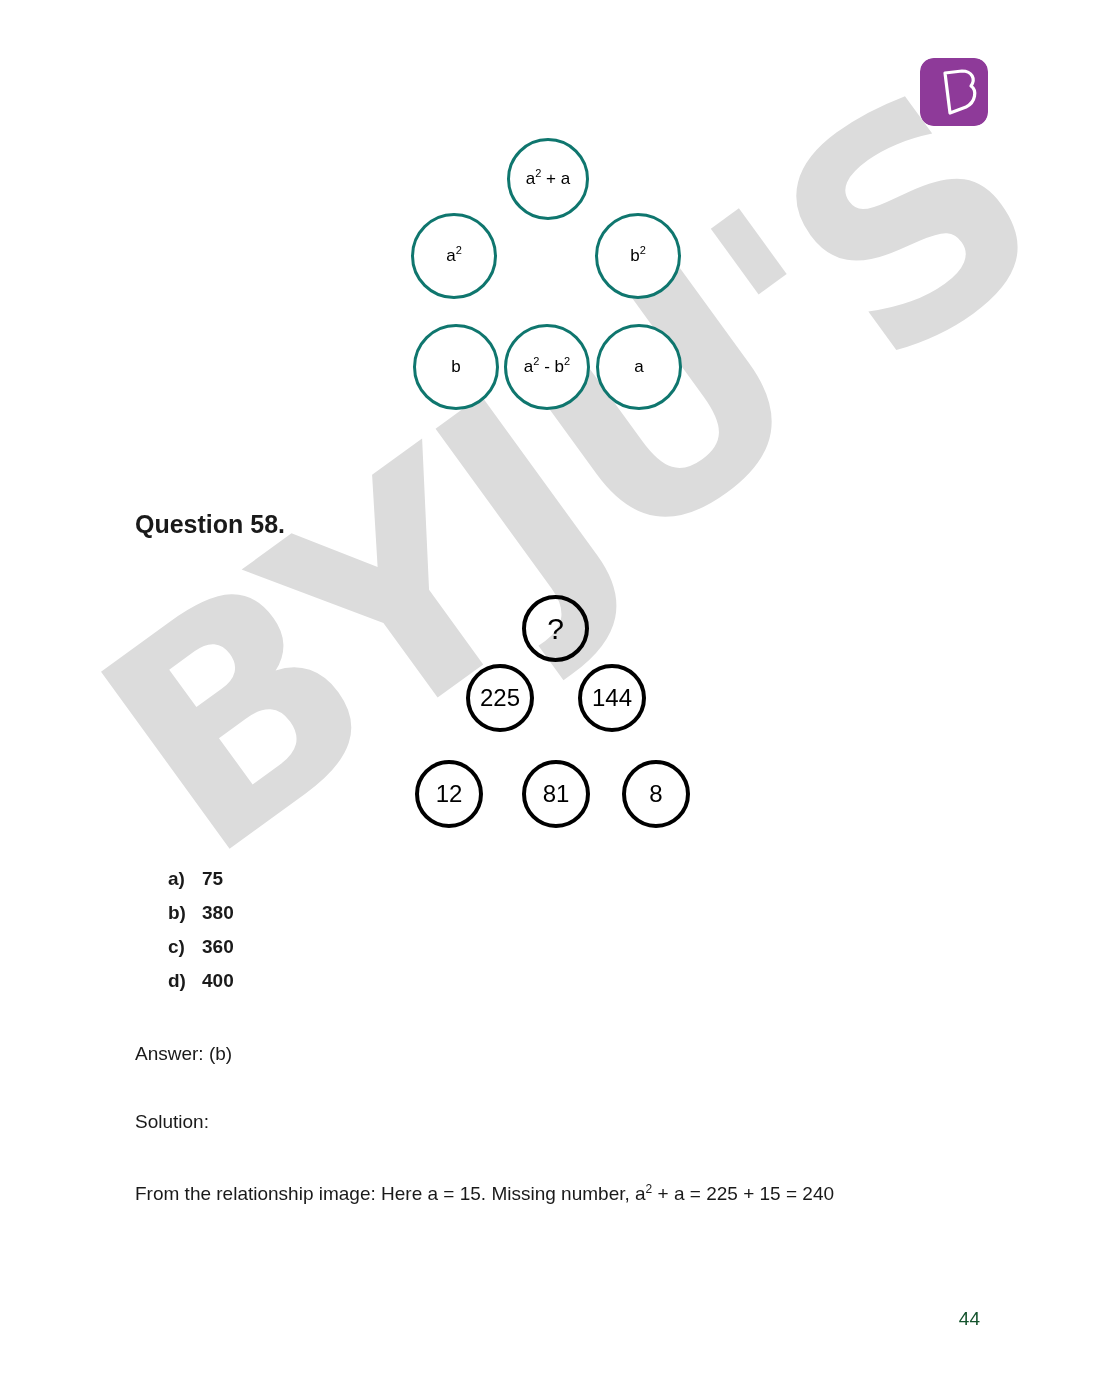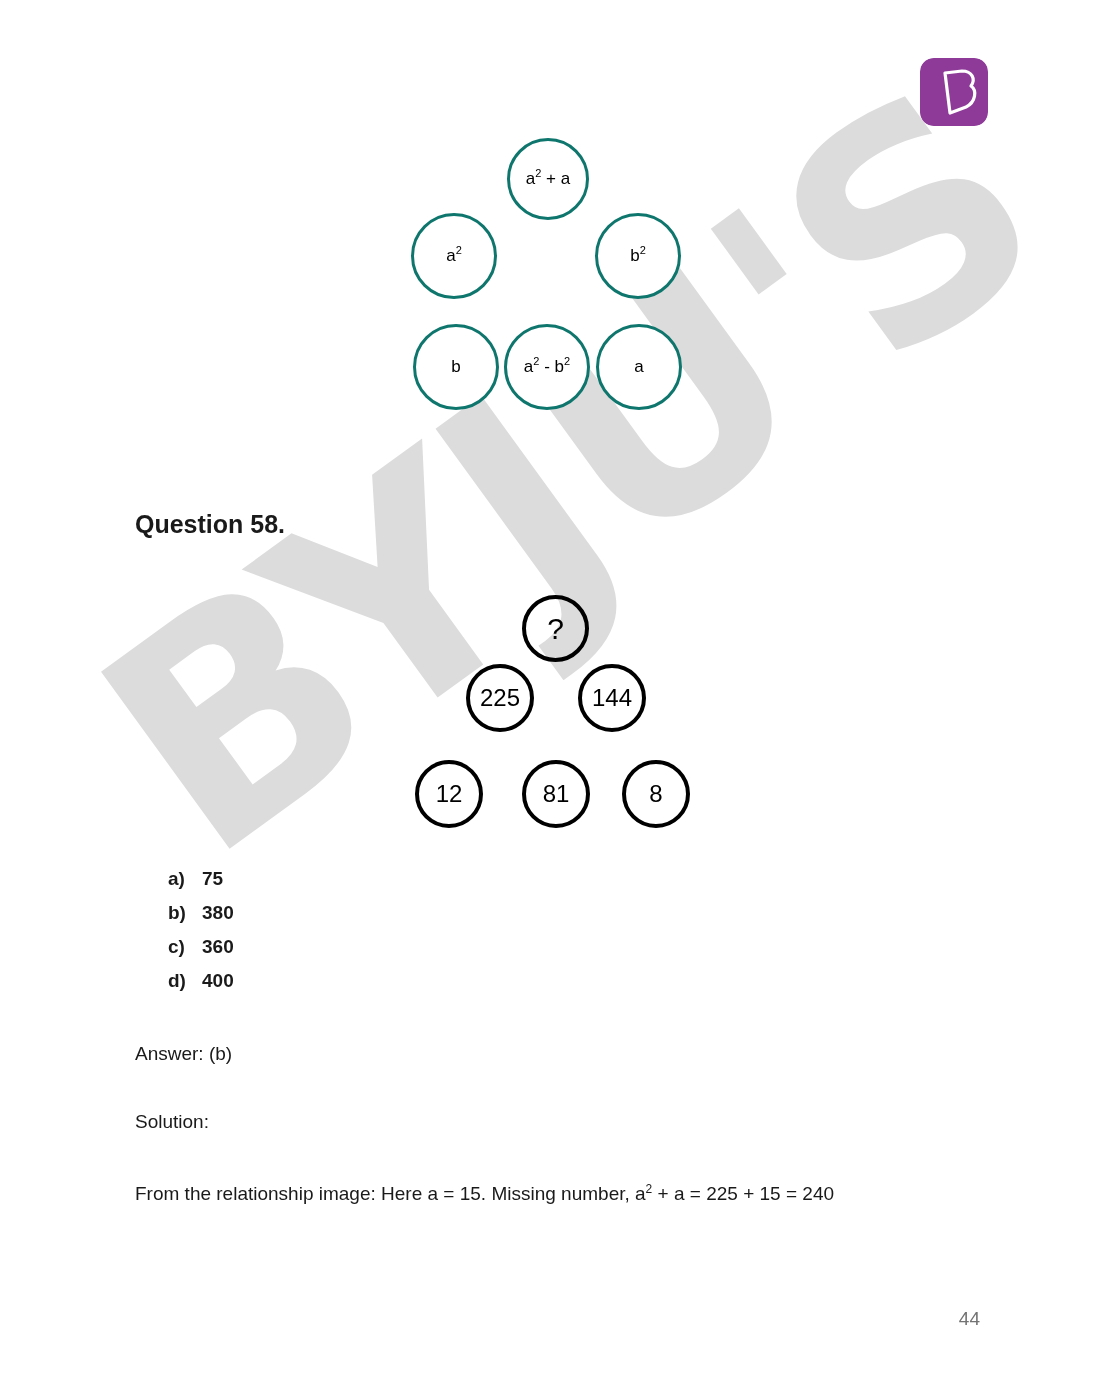--- a/index.html
+++ b/index.html
@@ -137,21 +137,21 @@
   .solution-line sup {
     font-size: 12px;
     vertical-align: super;
     line-height: 0;
   }
   .page-number {
     position: absolute;
     right: 120px;
     top: 1308px;
     font-size: 19px;
-    color: #737373;
+    color: #14532d;
     z-index: 4;
   }
 </style>
 </head>
 <body>
 
 <div class="page">
 
   <div class="watermark">
     <div class="watermark-text">BYJU'S</div>

